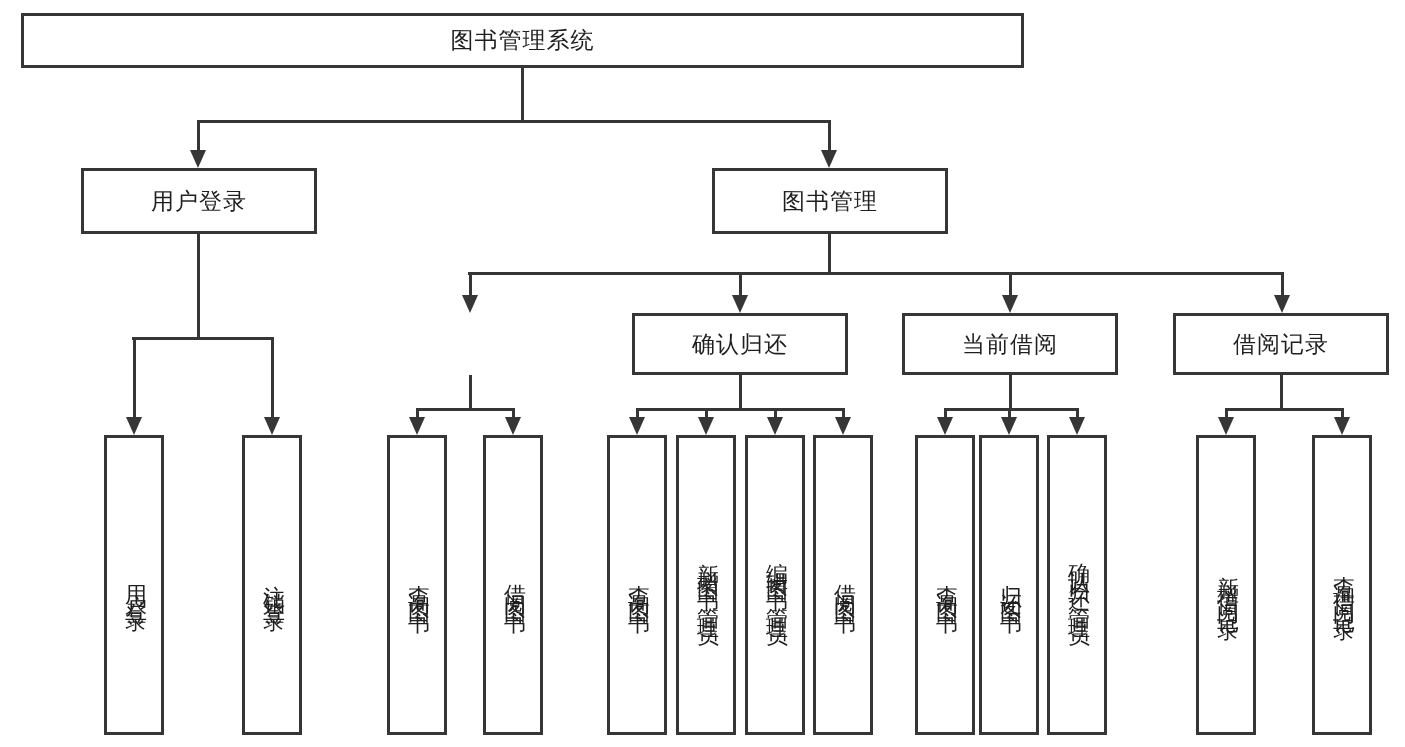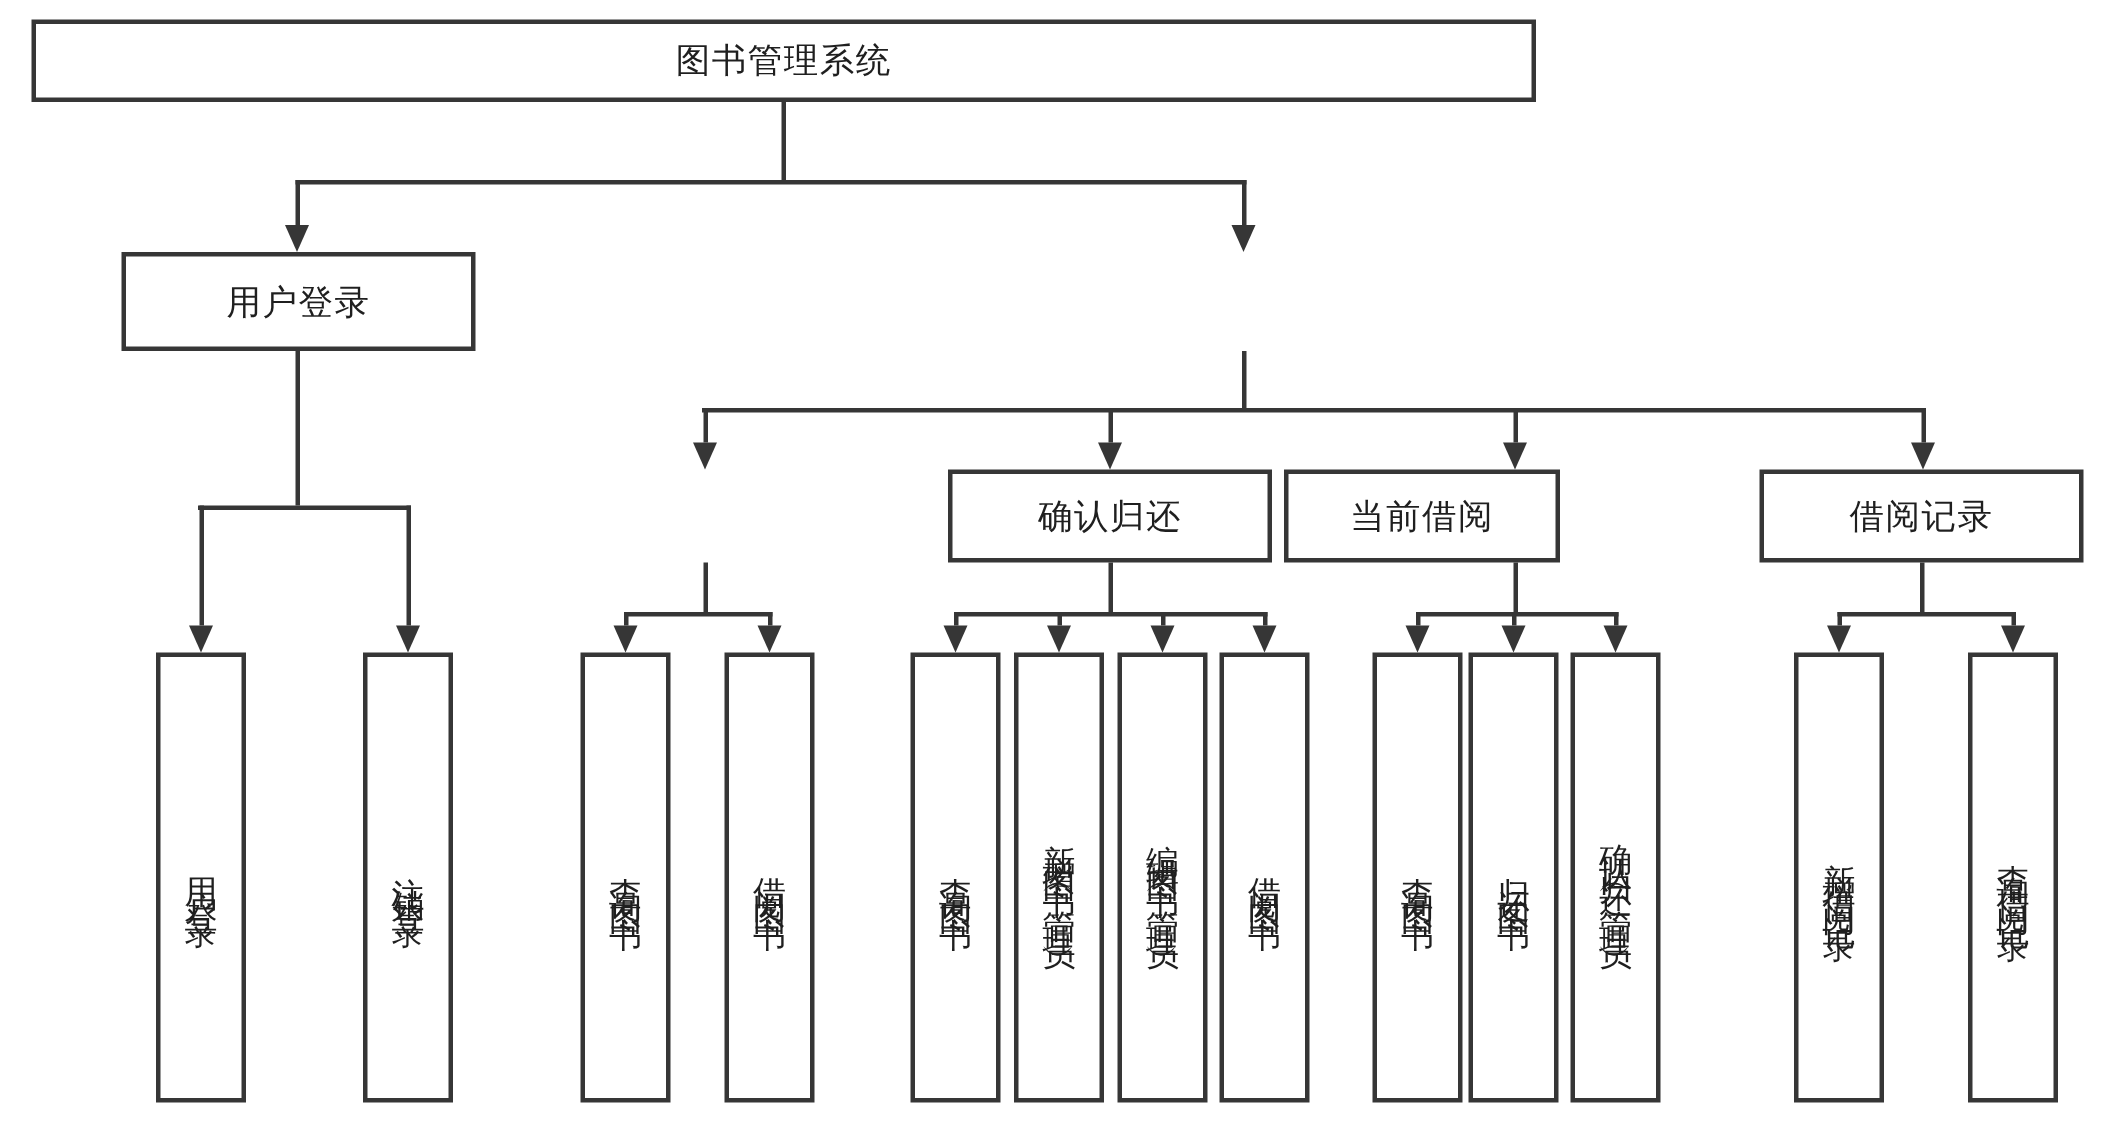--- a/index.html
+++ b/index.html
@@ -7,21 +7,21 @@
     --text:#1f1f1f;
     --bg:#ffffff;
     --watermark:#e9abad;
   }
   html,body{margin:0;padding:0;background:var(--bg);}
   .canvas{
     position:relative;
     width:1405px;height:747px;
     background:var(--bg);
     overflow:hidden;
-    font-family:Liberation Serif, serif;
+    font-family:Liberation Mono, monospace;
     color:var(--text);
   }
   .box{
     position:absolute;
     box-sizing:border-box;
     border:3px solid var(--line);
     background:var(--bg);
     display:flex;
     align-items:center;
     justify-content:center;
@@ -54,23 +54,24 @@
   }
 </style>
 </head>
 <body>
 
 <div class="canvas">
 
   <div class="box" style="left:21px;top:13px;width:1003px;height:55px;">图书管理系统</div>
 
   <div class="box" style="left:81px;top:168px;width:236px;height:66px;">用户登录</div>
+  <div class="box" style="left:712px;top:168px;width:236px;height:66px;">图书管理</div>
 
   <div class="box" style="left:632px;top:313px;width:216px;height:62px;">确认归还</div>
-  <div class="box" style="left:856px;top:313px;width:184px;height:62px;">当前借阅</div>
+  <div class="box" style="left:902px;top:313px;width:216px;height:62px;">当前借阅</div>
   <div class="box" style="left:1173px;top:313px;width:216px;height:62px;">借阅记录</div>
 
   <div class="box vbox" style="left:104px;top:435px;width:60px;height:300px;">用户登录</div>
   <div class="box vbox" style="left:242px;top:435px;width:60px;height:300px;">注销登录</div>
 
   <div class="box vbox" style="left:387px;top:435px;width:60px;height:300px;">查询图书</div>
   <div class="box vbox" style="left:483px;top:435px;width:60px;height:300px;">借阅图书</div>
 
   <div class="box vbox" style="left:607px;top:435px;width:60px;height:300px;">查询图书</div>
   <div class="box vbox" style="left:676px;top:435px;width:60px;height:300px;">新增图书（管理员）</div>

